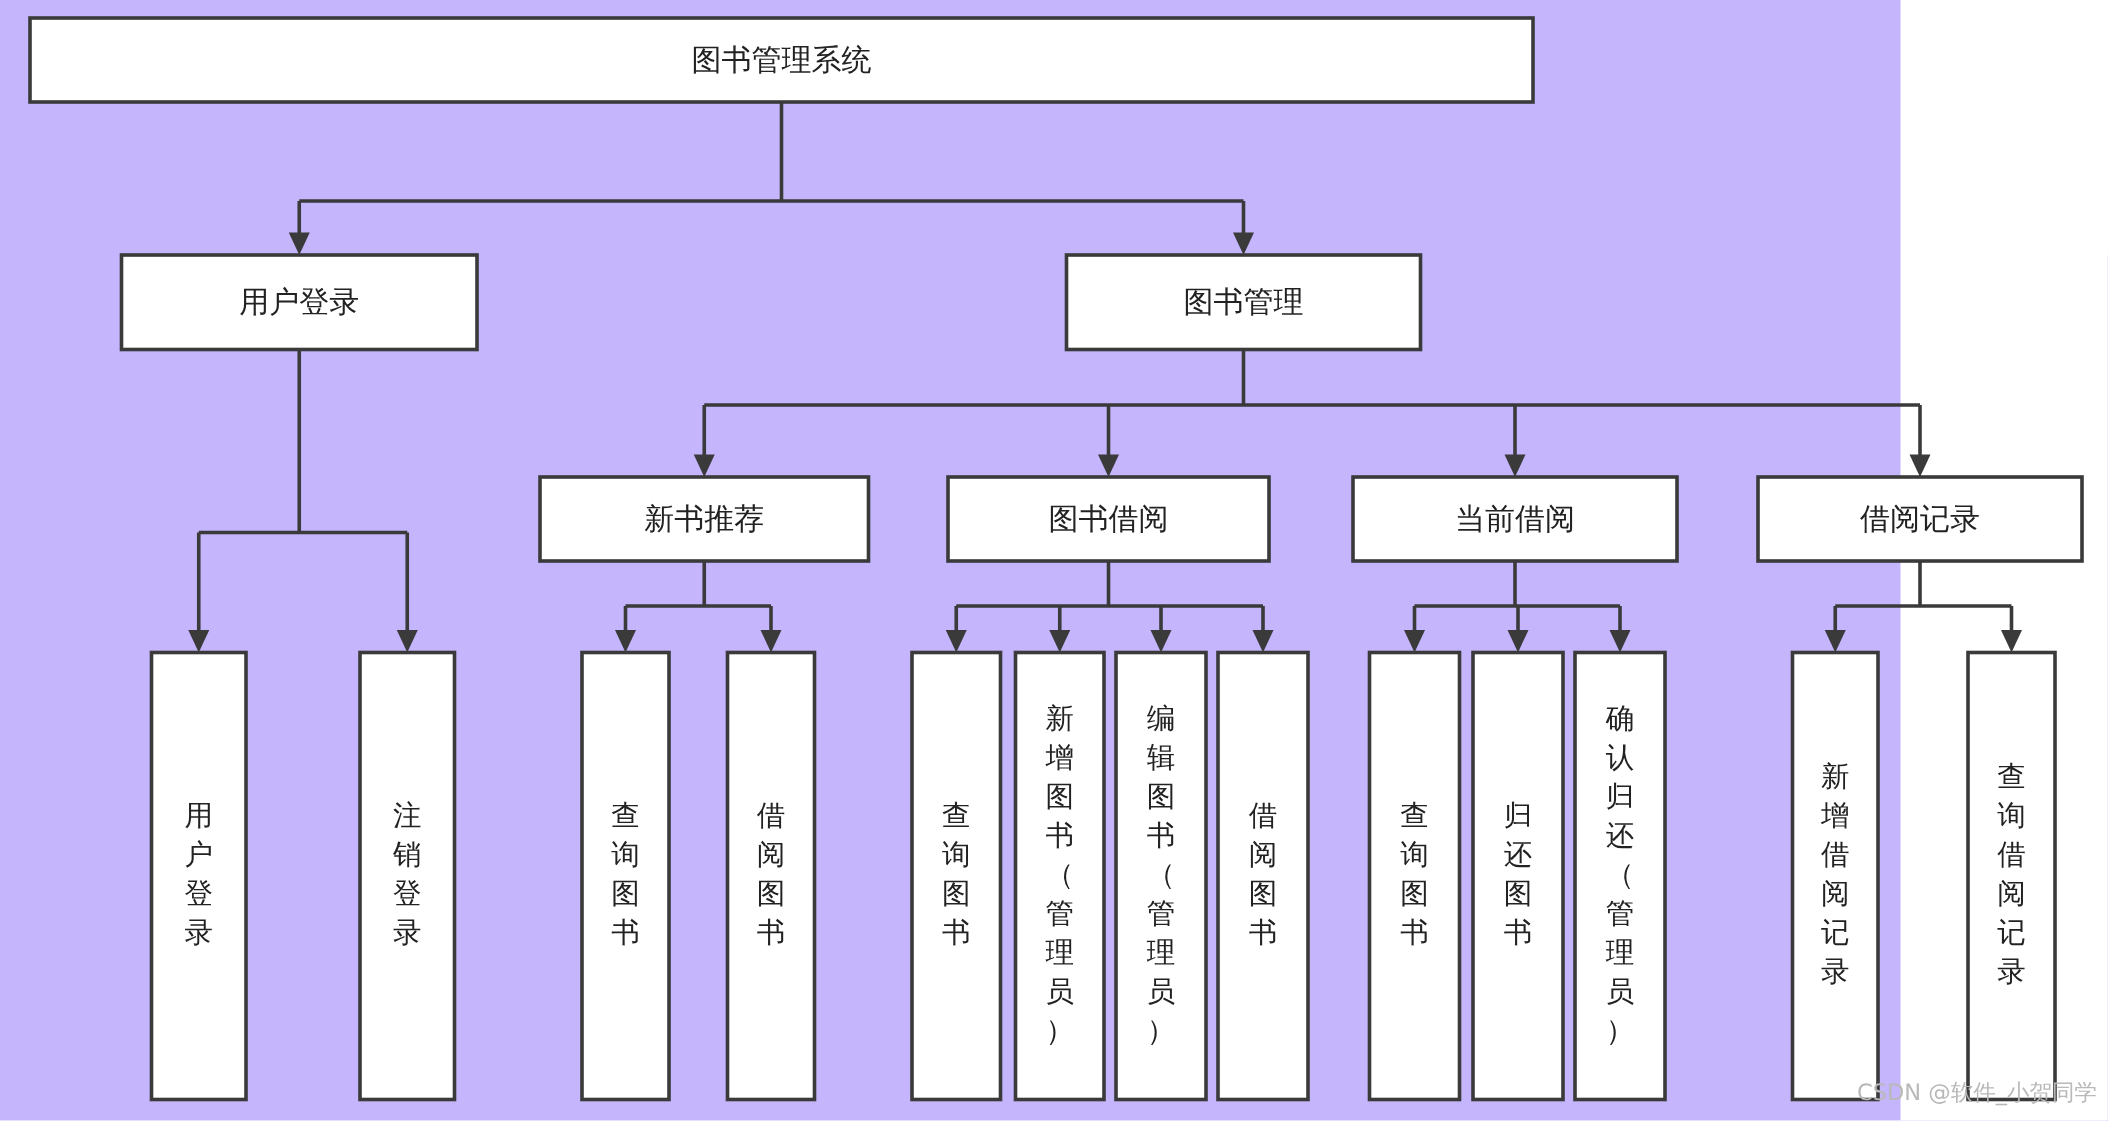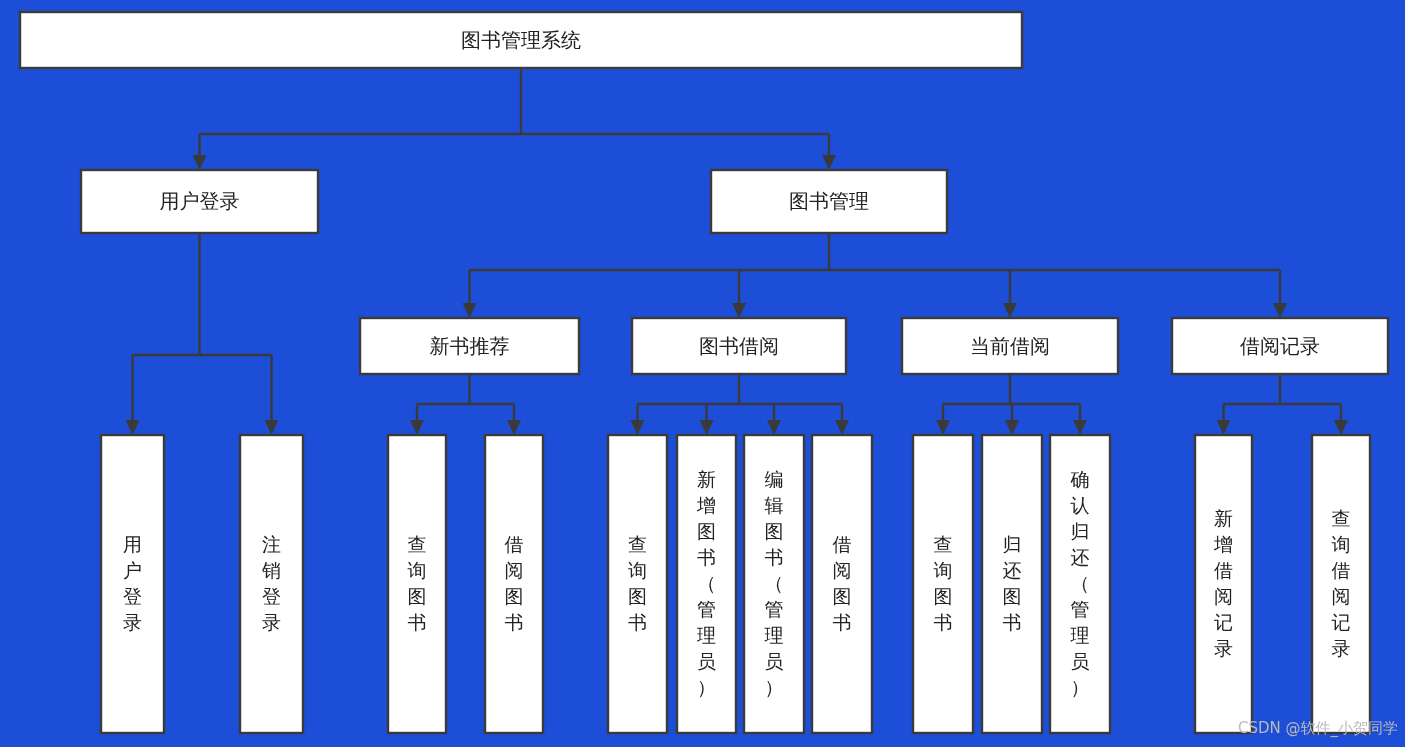--- a/index.html
+++ b/index.html
@@ -8,23 +8,23 @@
     background: #ffffff;
   }
   body {
     width: 1405px;
     height: 747px;
     font-family: "DejaVu Sans", "Liberation Sans", sans-serif;
     overflow: hidden;
   }
   #diagram-root {
     position: relative;
-    width: 1405px;
+    width: 1267px;
     height: 747px;
-    background: #1d4ed8;
+    background: #c4b5fd;
   }
   svg.diagram-canvas {
     position: absolute;
     top: 0;
     left: 0;
     width: 1405px;
     height: 747px;
   }
   .node-box {
     fill: #ffffff;

